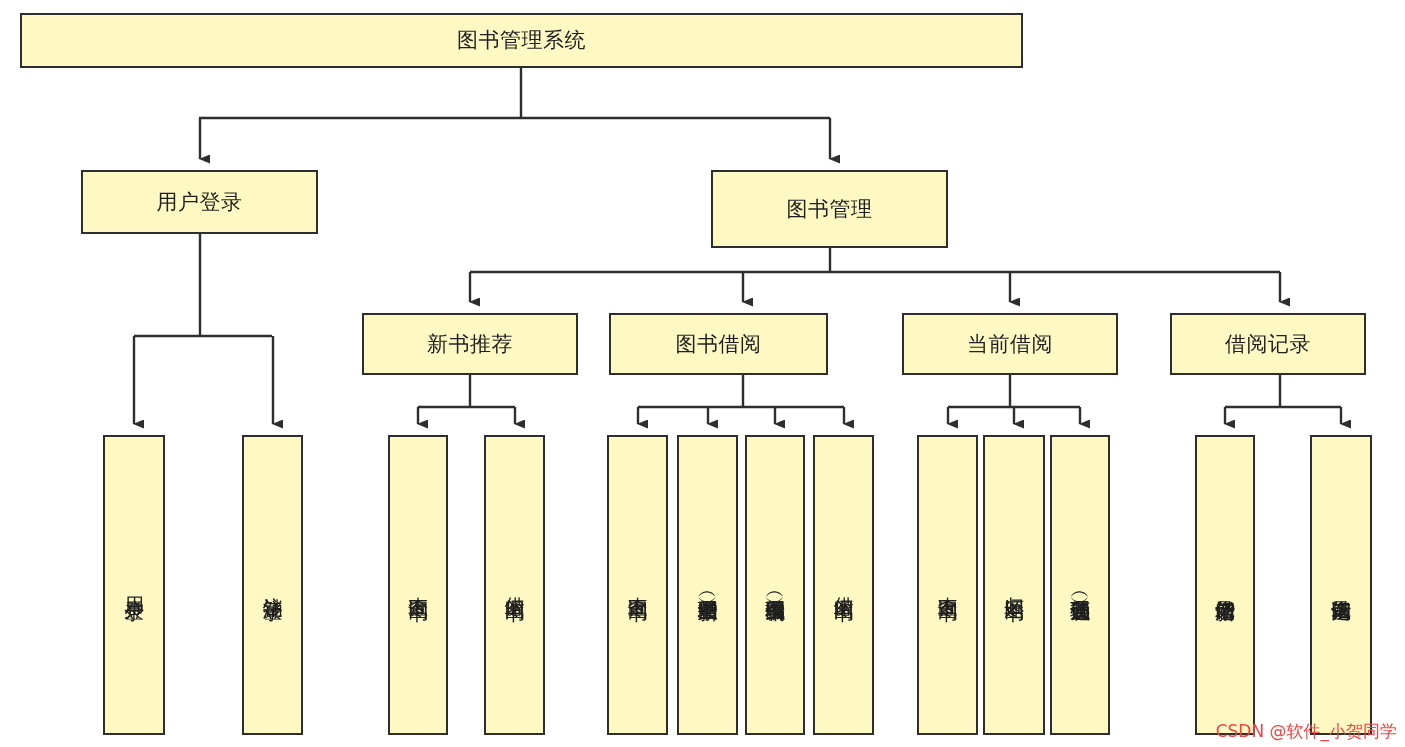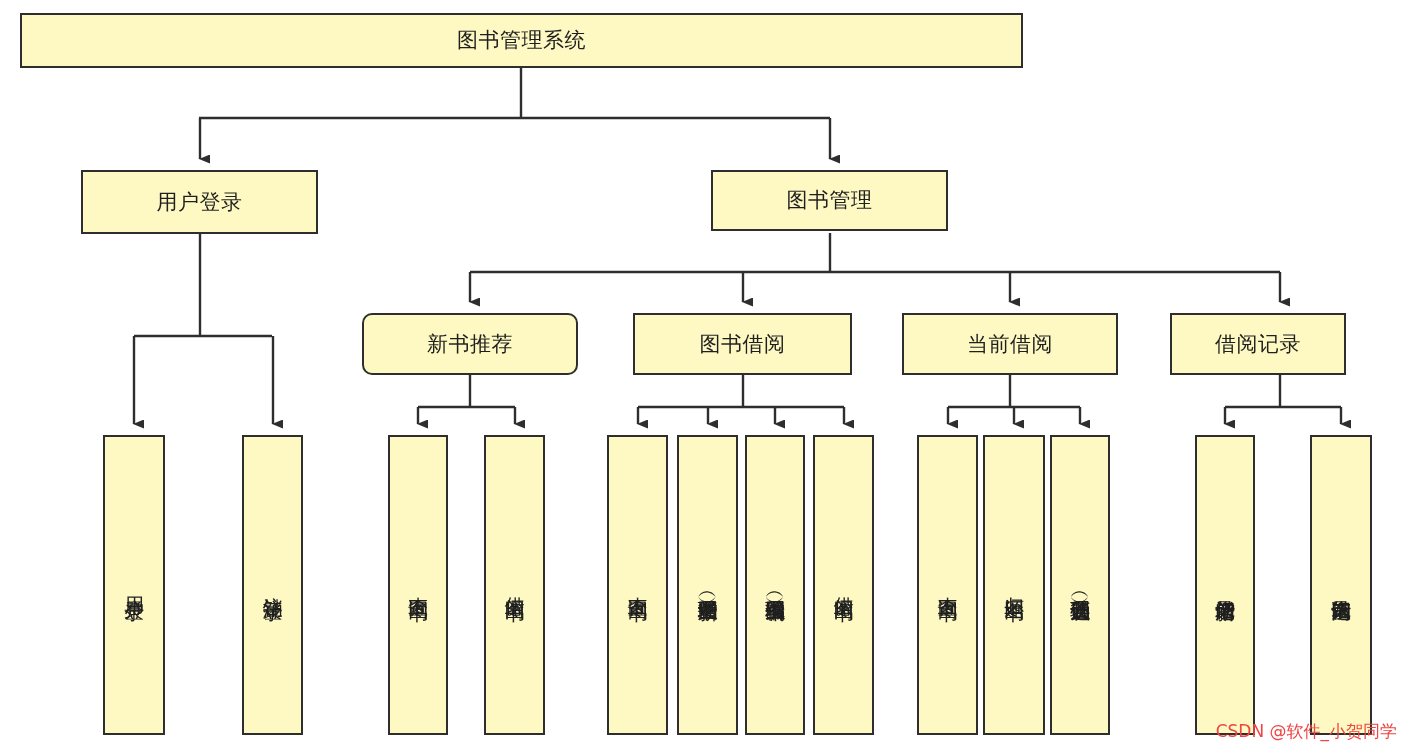--- a/index.html
+++ b/index.html
@@ -110,33 +110,33 @@
       </g>
   </svg>
 
   <div id="nodes-layer">
       <div class="node node-h" style="left: 20px; top: 13px; width: 1003px; height: 55px;">
         <span>图书管理系统</span>
       </div>
       <div class="node node-h" style="left: 81px; top: 170px; width: 237px; height: 64px;">
         <span>用户登录</span>
       </div>
-      <div class="node node-h" style="left: 711px; top: 170px; width: 237px; height: 61px;">
+      <div class="node node-h" style="left: 711px; top: 170px; width: 237px; height: 78px;">
         <span>图书管理</span>
       </div>
-      <div class="node node-h" style="left: 362px; top: 313px; width: 216px; height: 62px; border-radius: 10px;">
+      <div class="node node-h" style="left: 362px; top: 313px; width: 216px; height: 62px;">
         <span>新书推荐</span>
       </div>
-      <div class="node node-h" style="left: 633px; top: 313px; width: 219px; height: 62px;">
+      <div class="node node-h" style="left: 609px; top: 313px; width: 219px; height: 62px;">
         <span>图书借阅</span>
       </div>
       <div class="node node-h" style="left: 902px; top: 313px; width: 216px; height: 62px;">
         <span>当前借阅</span>
       </div>
-      <div class="node node-h" style="left: 1170px; top: 313px; width: 176px; height: 62px;">
+      <div class="node node-h" style="left: 1170px; top: 313px; width: 196px; height: 62px;">
         <span>借阅记录</span>
       </div>
       <div class="node node-v" style="left: 103px; top: 435px; width: 62px; height: 300px;">
         <span>用户登录</span>
       </div>
       <div class="node node-v" style="left: 242px; top: 435px; width: 61px; height: 300px;">
         <span>注销登录</span>
       </div>
       <div class="node node-v" style="left: 388px; top: 435px; width: 60px; height: 300px;">
         <span>查询图书</span>

